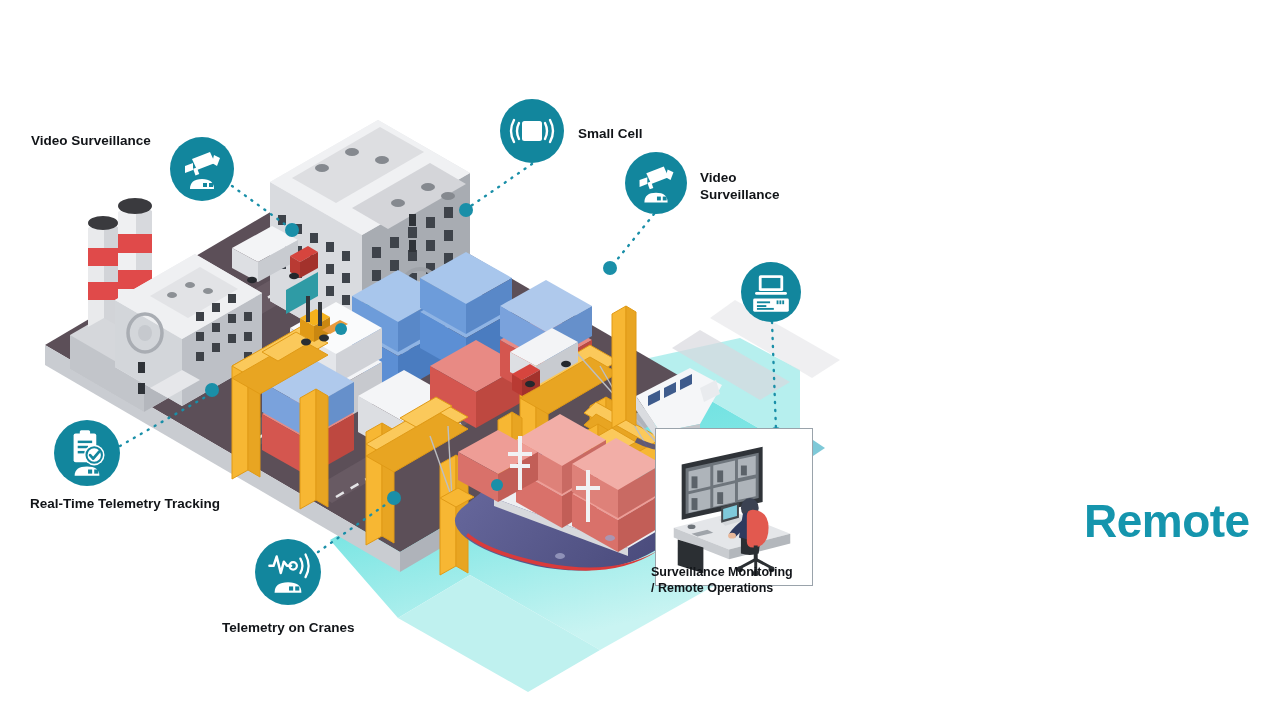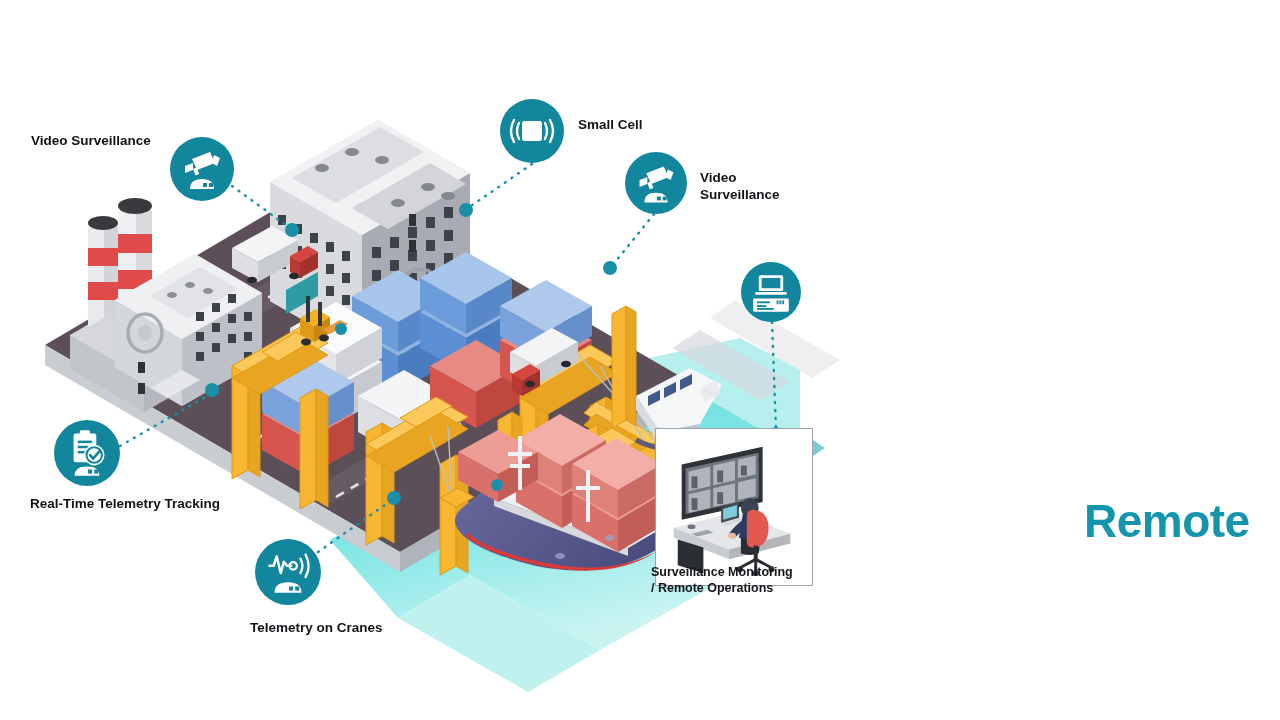--- a/index.html
+++ b/index.html
@@ -12,24 +12,24 @@
 
   
   .kw{position:absolute;font-weight:bold;letter-spacing:-0.5px;white-space:nowrap;}
   #kw-cost   {left:888px; top:174px; font-size:46px; color:#F6A31B;}
   #kw-high   {left:824px; top:332px; font-size:46px; color:#2D3C48;}
   #kw-secure {left:1084px;top:494px; font-size:46px; color:#1595AD;}
 
   
   .clabel{position:absolute;font-size:13.5px;font-weight:bold;color:#111418;line-height:1.25;white-space:pre-line;}
   #lbl-vs1   {left:31px;  top:133px;}
-  #lbl-sc    {left:578px; top:117px;}
+  #lbl-sc    {left:578px; top:126px;}
   #lbl-vs2   {left:700px; top:170px;}
   #lbl-rt    {left:30px;  top:496px;}
-  #lbl-tc    {left:250px; top:620px;}
+  #lbl-tc    {left:222px; top:620px;}
   #lbl-sm    {left:651px; top:564px; font-size:12.5px; line-height:1.3;}
 
   
   .badge{position:absolute;border-radius:50%;background:#12869D;}
   .badge svg{position:absolute;inset:0;width:100%;height:100%;}
   #bdg-vs1 {left:170px; top:137px; width:64px;height:64px;}
   #bdg-sc  {left:500px; top:99px;  width:64px;height:64px;}
   #bdg-vs2 {left:625px; top:152px; width:62px;height:62px;}
   #bdg-lap {left:741px; top:262px; width:60px;height:60px;}
   #bdg-rt  {left:54px;  top:420px; width:66px;height:66px;}

